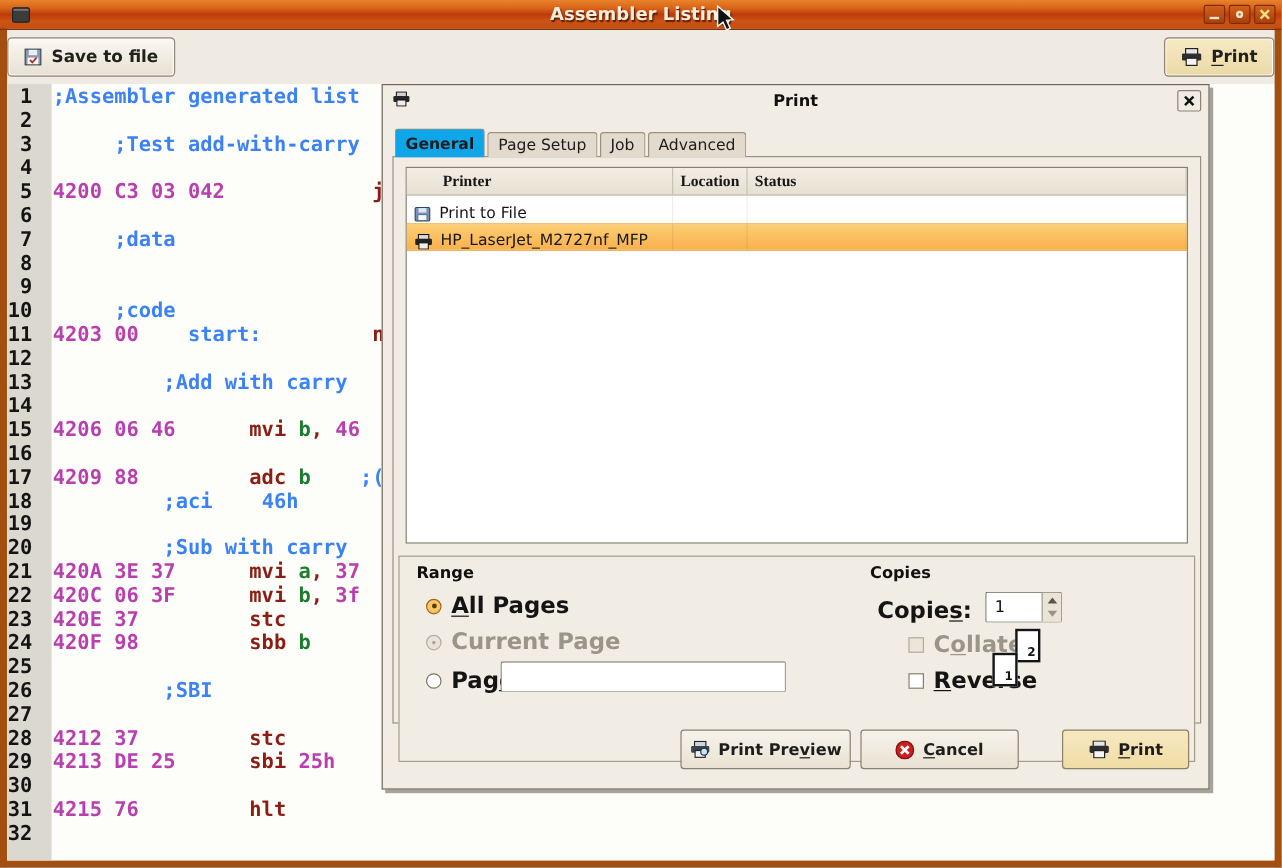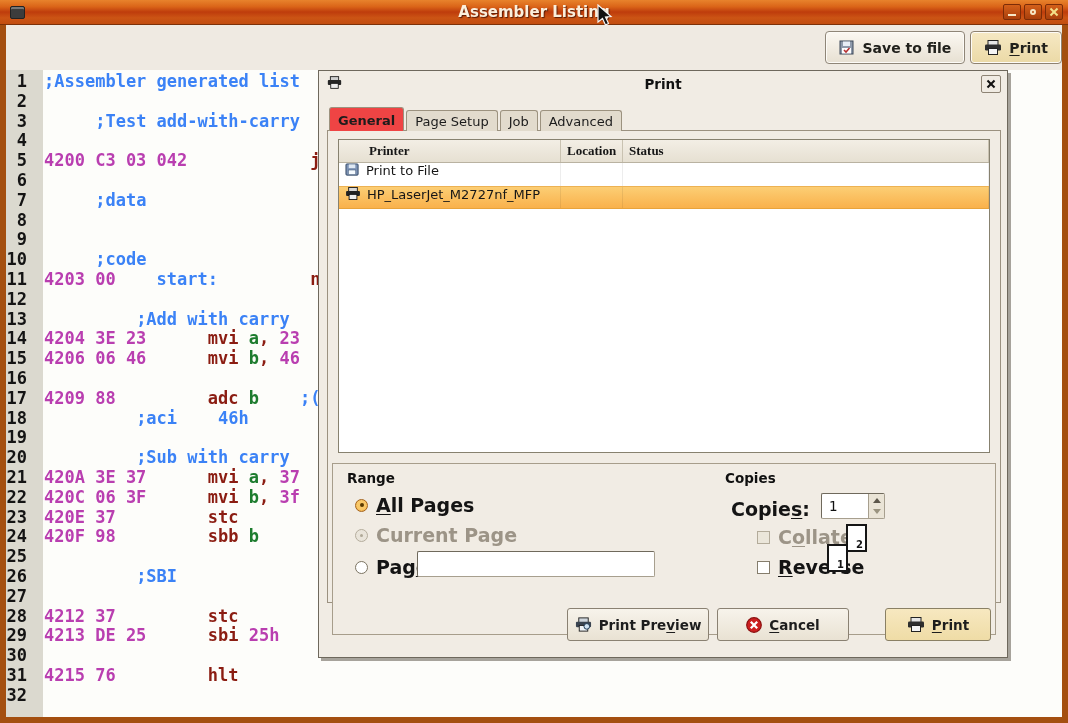--- a/index.html
+++ b/index.html
@@ -17,21 +17,21 @@
     border-radius:2px;border:1px solid #222;box-shadow:inset 0 2px 0 #777;}
   .winbtns{position:absolute;right:5px;top:4px;display:flex;gap:3px;}
   .winbtn{width:18px;height:16px;border:1px solid #7c2c07;border-radius:2px;
     background:linear-gradient(#D4601A,#A93F0C);position:relative;}
   .winbtn .g-min{position:absolute;left:4px;bottom:3px;width:8px;height:2px;background:#F7E7C6;}
   .winbtn .g-max{position:absolute;left:5px;top:4px;width:6px;height:6px;border:2px solid #F7E7C6;border-radius:50%;}
   .winbtn .g-x1,.winbtn .g-x2{position:absolute;left:3px;top:6px;width:10px;height:2px;background:#F3E08A;}
   .winbtn .g-x1{transform:rotate(45deg);} .winbtn .g-x2{transform:rotate(-45deg);}
   
   .toolbar{position:absolute;left:6px;right:6px;top:25px;height:45px;background:#EFEAE2;
-    display:flex;justify-content:flex-end;align-items:center;gap:5px;}
+    display:flex;justify-content:space-between;align-items:center;gap:5px;}
   .tbtn{height:33px;padding:0 13px;display:flex;align-items:center;gap:7px;
     border:1px solid #8f8678;border-radius:4px;font-size:14px;font-weight:bold;color:#21211c;
     background:linear-gradient(#FBF8F2,#E7E0D2);box-shadow:0 0 0 1px #fdfbf7 inset;}
   .tbtn.hl{background:linear-gradient(#F6E9C4,#EBD9A6);border-color:#8f8270;}
   
   .listing{position:absolute;left:6px;right:6px;top:70px;bottom:6px;background:#FDFDFA;overflow:hidden;}
   .gutter-bg{position:absolute;left:0;top:0;bottom:0;width:37px;background:#DBD9CF;}
   .code-lines{position:absolute;left:0;top:2px;right:0;
     font-family:"DejaVu Sans Mono","Liberation Mono",monospace;font-size:17px;font-weight:bold;line-height:19.8px;}
   .cl{display:flex;white-space:pre;}
@@ -46,29 +46,29 @@
   .dlg-title-text{position:absolute;left:0;right:0;top:5px;text-align:center;
     font-size:13.5px;font-weight:bold;color:#111;}
   .dlg-icon{position:absolute;left:8px;top:5px;}
   .dlg-close{position:absolute;right:6px;top:4px;width:20px;height:18px;background:#F0EBE3;
     border:1px solid #8d8374;border-radius:2px;}
   .dlg-close .g-x1,.dlg-close .g-x2{position:absolute;left:4px;top:7px;width:10px;height:2px;background:#111;}
   .dlg-close .g-x1{transform:rotate(45deg);} .dlg-close .g-x2{transform:rotate(-45deg);}
   .tabs{position:absolute;left:10px;top:36px;display:flex;align-items:flex-end;z-index:3;}
   .tab{height:21px;padding:3px 8px 0;font-size:13px;color:#1c1c1c;background:#E2DBCD;
     border:1px solid #9c927f;border-bottom:none;border-radius:3px 3px 0 0;margin-right:2px;}
-  .tab.active{height:24px;padding-top:5px;background:#ef4444;font-weight:600;position:relative;z-index:4;}
+  .tab.active{height:24px;padding-top:5px;background:#0ea5e9;font-weight:600;position:relative;z-index:4;}
   .page{position:absolute;left:8px;top:59px;width:674px;height:473px;border:1px solid #9b9180;background:#F1ECE4;}
   
   .plist{position:absolute;left:10px;top:8px;right:10px;height:314px;border:1px solid #87816f;background:#fff;}
   .prow{display:grid;grid-template-columns:222px 62px 1fr;height:23px;align-items:center;font-size:13px;color:#161616;}
   .prow.head{background:linear-gradient(#F3EEE5,#E6E0D2);border-bottom:1px solid #b9b2a1;font-weight:600;font-family:Liberation Serif, serif;}
   .prow.head .cell{border-right:1px solid #c9c2b1;height:100%;display:flex;align-items:center;padding-left:6px;}
   .prow.head .cell.first{padding-left:30px;}
-  .prow .cell{border-right:1px solid rgba(0,0,0,0.07);height:100%;display:flex;align-items:flex-start;padding-left:6px;}
+  .prow .cell{border-right:1px solid rgba(0,0,0,0.07);height:100%;display:flex;align-items:flex-end;padding-left:6px;}
   .prow .cell.name{padding-left:6px;gap:6px;}
   .prow.sel{background:linear-gradient(#FCCE74,#F9B14C);border-top:1px solid #edb253;border-bottom:1px solid #e8a33c;}
   
   .section{position:absolute;left:4px;top:332px;width:664px;height:172px;border:1px solid #a79d8b;background:#F1ECE4;}
   .sec-title{position:absolute;font-size:13.5px;font-weight:bold;color:#101010;}
   .ctl-row{position:absolute;display:flex;align-items:center;gap:8px;font-size:19px;font-weight:600;color:#141414;}
   .ctl-row.dis{color:#9c9487;}
   .radio{width:13px;height:13px;border-radius:50%;border:1px solid #7c7462;background:#fff;position:relative;flex:none;}
   .radio.sel{background:radial-gradient(circle at 50% 45%,#F9C867 55%,#E89A33);border-color:#a5641b;}
   .radio.sel::after{content:"";position:absolute;left:3.5px;top:3.5px;width:4px;height:4px;border-radius:50%;background:#5a3a00;}
@@ -149,21 +149,21 @@
         <div class="cl"><span class="ln">4</span><span class="code"></span></div>
         <div class="cl"><span class="ln">5</span><span class="code"><span class="c-ad">4200 C3 03 042</span><span class="c-pl">            </span><span class="c-in">j</span></span></div>
         <div class="cl"><span class="ln">6</span><span class="code"></span></div>
         <div class="cl"><span class="ln">7</span><span class="code"><span class="c-pl">     </span><span class="c-cm">;data</span></span></div>
         <div class="cl"><span class="ln">8</span><span class="code"></span></div>
         <div class="cl"><span class="ln">9</span><span class="code"></span></div>
         <div class="cl"><span class="ln">10</span><span class="code"><span class="c-pl">     </span><span class="c-cm">;code</span></span></div>
         <div class="cl"><span class="ln">11</span><span class="code"><span class="c-ad">4203 00</span><span class="c-pl">    </span><span class="c-lb">start:</span><span class="c-pl">         </span><span class="c-in">n</span></span></div>
         <div class="cl"><span class="ln">12</span><span class="code"></span></div>
         <div class="cl"><span class="ln">13</span><span class="code"><span class="c-pl">         </span><span class="c-cm">;Add with carry</span></span></div>
-        <div class="cl"><span class="ln">14</span><span class="code"><span class="c-ad">4204 3E 23</span><span class="c-pl">      </span><span class="c-in">mvi </span><span class="c-rg">a</span><span class="c-in">, </span><span class="c-op">23</span></span></div>
+        <div class="cl"><span class="ln">14</span></div>
         <div class="cl"><span class="ln">15</span><span class="code"><span class="c-ad">4206 06 46</span><span class="c-pl">      </span><span class="c-in">mvi </span><span class="c-rg">b</span><span class="c-in">, </span><span class="c-op">46</span></span></div>
         <div class="cl"><span class="ln">16</span></div>
         <div class="cl"><span class="ln">17</span><span class="code"><span class="c-ad">4209 88</span><span class="c-pl">         </span><span class="c-in">adc </span><span class="c-rg">b</span><span class="c-pl">    </span><span class="c-cm">;(</span></span></div>
         <div class="cl"><span class="ln">18</span><span class="code"><span class="c-pl">         </span><span class="c-cm">;aci</span><span class="c-pl">    </span><span class="c-cm">46h</span></span></div>
         <div class="cl"><span class="ln">19</span><span class="code"></span></div>
         <div class="cl"><span class="ln">20</span><span class="code"><span class="c-pl">         </span><span class="c-cm">;Sub with carry</span></span></div>
         <div class="cl"><span class="ln">21</span><span class="code"><span class="c-ad">420A 3E 37</span><span class="c-pl">      </span><span class="c-in">mvi </span><span class="c-rg">a</span><span class="c-in">, </span><span class="c-op">37</span></span></div>
         <div class="cl"><span class="ln">22</span><span class="code"><span class="c-ad">420C 06 3F</span><span class="c-pl">      </span><span class="c-in">mvi </span><span class="c-rg">b</span><span class="c-in">, </span><span class="c-op">3f</span></span></div>
         <div class="cl"><span class="ln">23</span><span class="code"><span class="c-ad">420E 37</span><span class="c-pl">         </span><span class="c-in">stc</span></span></div>
         <div class="cl"><span class="ln">24</span><span class="code"><span class="c-ad">420F 98</span><span class="c-pl">         </span><span class="c-in">sbb </span><span class="c-rg">b</span></span></div>

